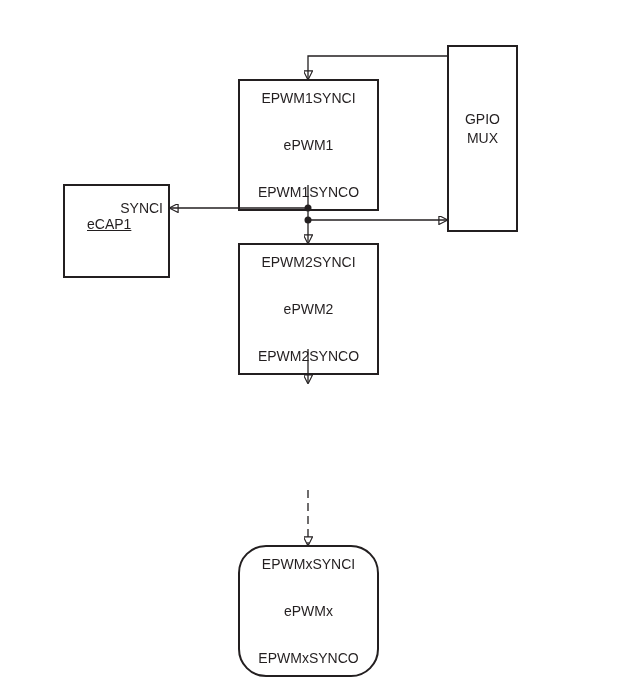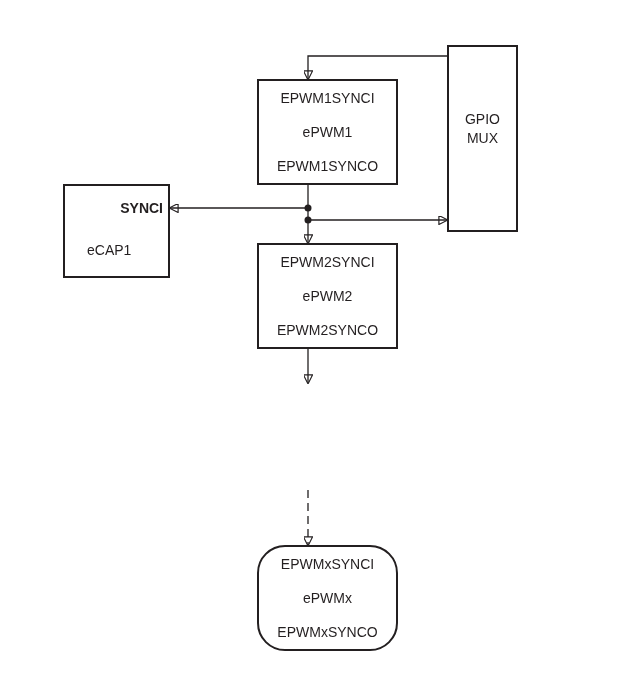--- a/index.html
+++ b/index.html
@@ -26,27 +26,26 @@
     position: absolute;
     border: 2px solid #231f20;
     background: #ffffff;
     box-sizing: border-box;
     font-size: 14px;
     z-index: 1;
   }
   .pwm {
     left: 238px;
     width: 141px;
-    height: 106px;
+    height: 132px;
     display: flex;
     flex-direction: column;
     justify-content: space-between;
     align-items: center;
     padding: 9px 8px;
-    margin-left: 19px;
   }
   .pwm1 { top: 79px; }
   .pwm2 { top: 243px; }
   .pwm3 { top: 383px; }
   .pwmx { top: 545px; border-radius: 28px; }
   .gpio {
     left: 447px;
     top: 45px;
     width: 71px;
     height: 187px;
@@ -55,22 +54,22 @@
     align-items: center;
     padding-top: 63px;
     line-height: 19px;
   }
   .ecap {
     left: 63px;
     top: 184px;
     width: 107px;
     height: 94px;
   }
-  .ecap .port-label { position: absolute; right: 5px; top: 14px; font-weight: bold; }
-  .ecap .name-label { position: absolute; left: 22px; top: 56px; }
+  .ecap .port-label { position: absolute; right: 5px; top: 14px; }
+  .ecap .name-label { position: absolute; left: 22px; top: 30px; text-decoration: underline; }
   .lbl { display: block; white-space: nowrap; }
   svg.wires {
     position: absolute;
     left: 0;
     top: 0;
     z-index: 2;
     pointer-events: none;
   }
   svg.wires path { fill: none; stroke: #231f20; stroke-width: 1.3; }
   svg.wires path.dashed { stroke-dasharray: 8 5; }

